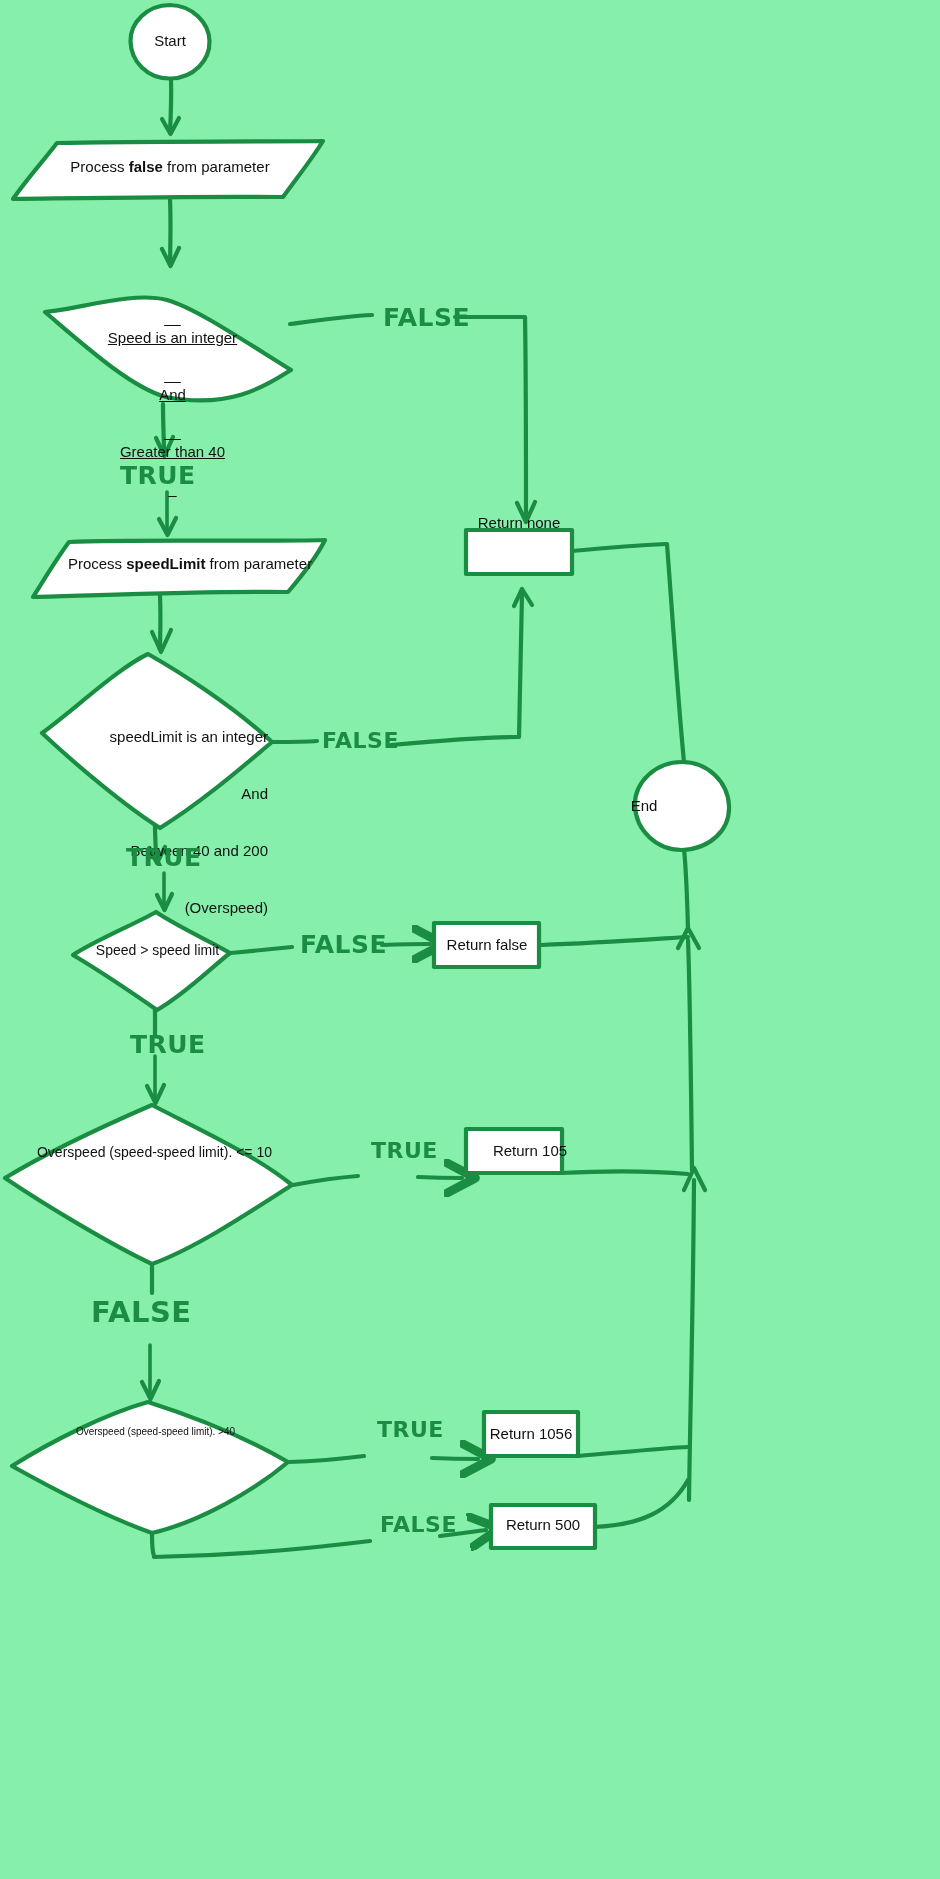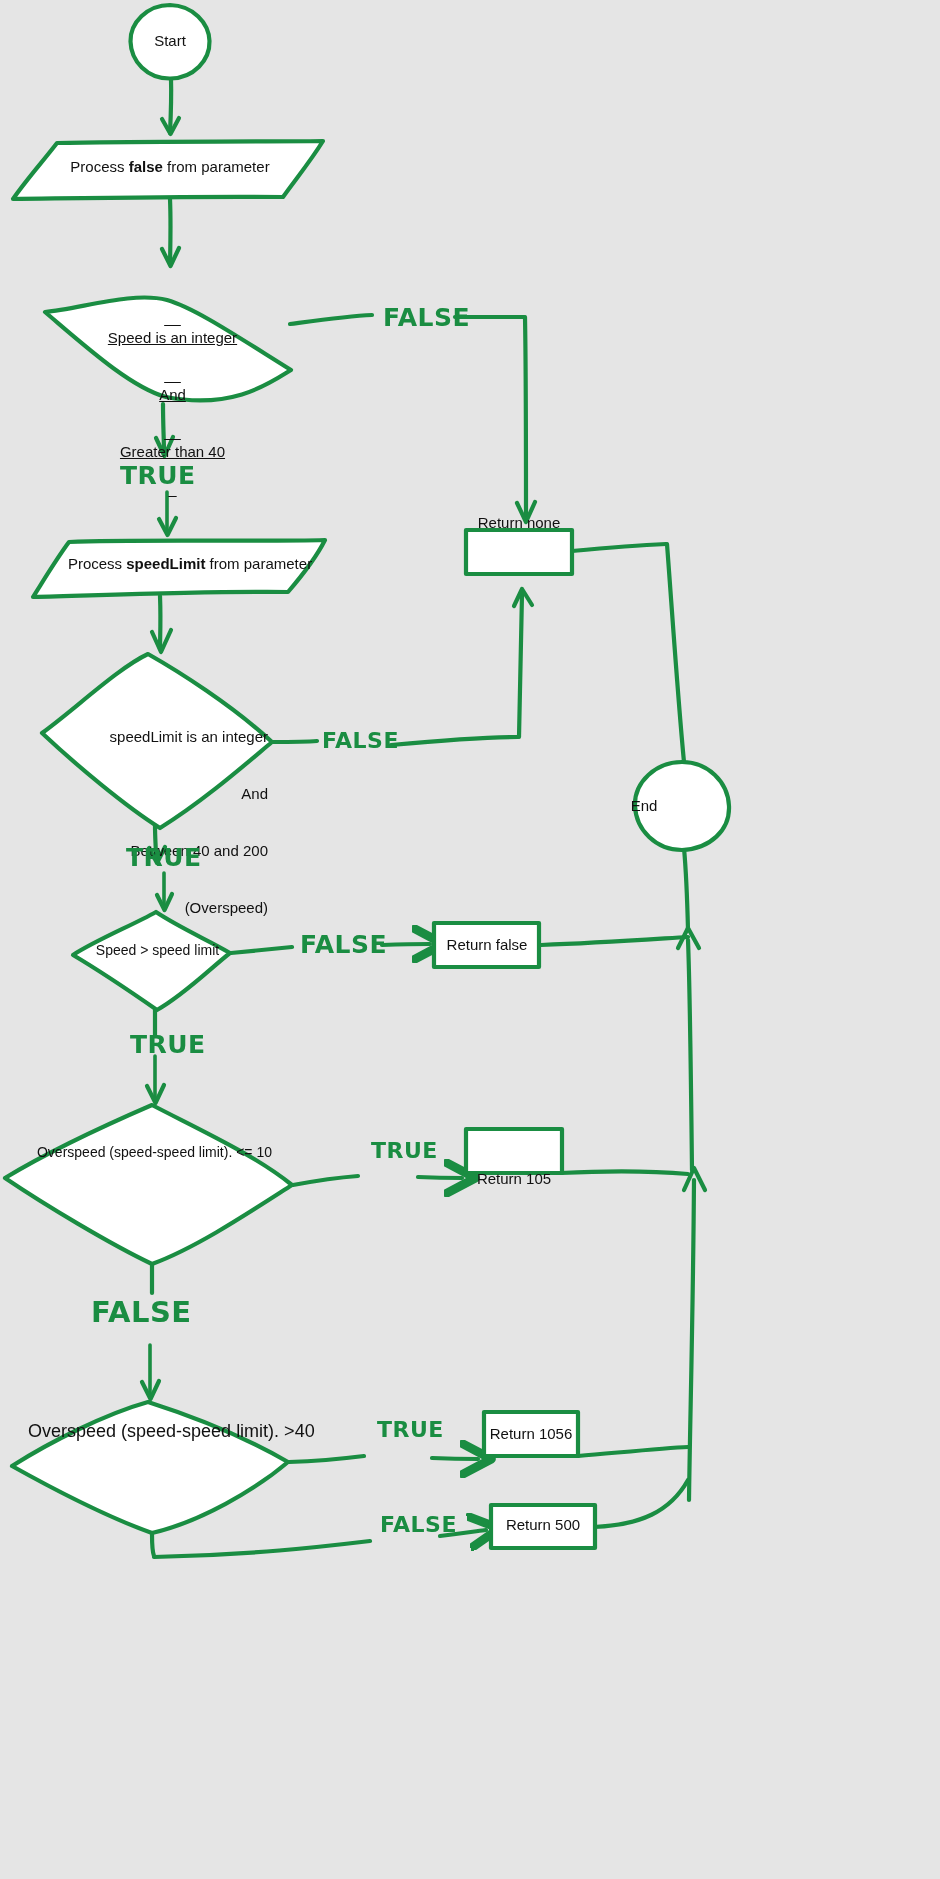--- a/index.html
+++ b/index.html
@@ -4,21 +4,21 @@
 <style>
   html, body {
     margin: 0;
     padding: 0;
     background: #ffffff;
   }
   #canvas {
     position: relative;
     width: 940px;
     height: 1879px;
-    background: #e5e5e5;
+    background: #86efac;
     font-family: "Liberation Sans", sans-serif;
   }
   svg.flow {
     position: absolute;
     left: 0; top: 0;
     width: 940px;
     height: 1879px;
     overflow: visible;
   }
   .stroke {
@@ -225,25 +225,25 @@
   <div class="branch-label" style="left:300px; top:930px;">FALSE</div>
 
   <div class="node-text" style="left:442px; top:935px; width:90px;">Return false</div>
 
   <div class="branch-label" style="left:130px; top:1030px;">TRUE</div>
 
   <div class="node-text" style="left:22px; top:1143px; width:265px; font-size:14px;">Overspeed (speed-speed limit). &lt;= 10</div>
 
   <div class="branch-label small" style="left:371px; top:1138px;">TRUE</div>
 
-  <div class="node-text" style="left:462px; top:1141px; width:104px;margin-top:28px;">Return 105</div>
+  <div class="node-text" style="left:478px; top:1141px; width:104px;">Return 105</div>
 
   <div class="branch-label" style="left:91px; top:1295px; font-size:29px;">FALSE</div>
 
-  <div class="node-text" style="left:28px; top:1422px; width:255px; font-size:18px;">Overspeed (speed-speed limit). &gt;40</div>
+  <div class="node-text" style="left:28px; top:1422px; width:255px; font-size:10px;">Overspeed (speed-speed limit). &gt;40</div>
 
   <div class="branch-label small" style="left:377px; top:1417px;">TRUE</div>
 
   <div class="node-text" style="left:488px; top:1424px; width:86px;">Return 1056</div>
 
   <div class="branch-label small" style="left:380px; top:1512px;">FALSE</div>
 
   <div class="node-text" style="left:495px; top:1515px; width:96px;">Return 500</div>
 
   <div class="node-text" style="left:468px; top:513px; width:102px;">Return none</div>

